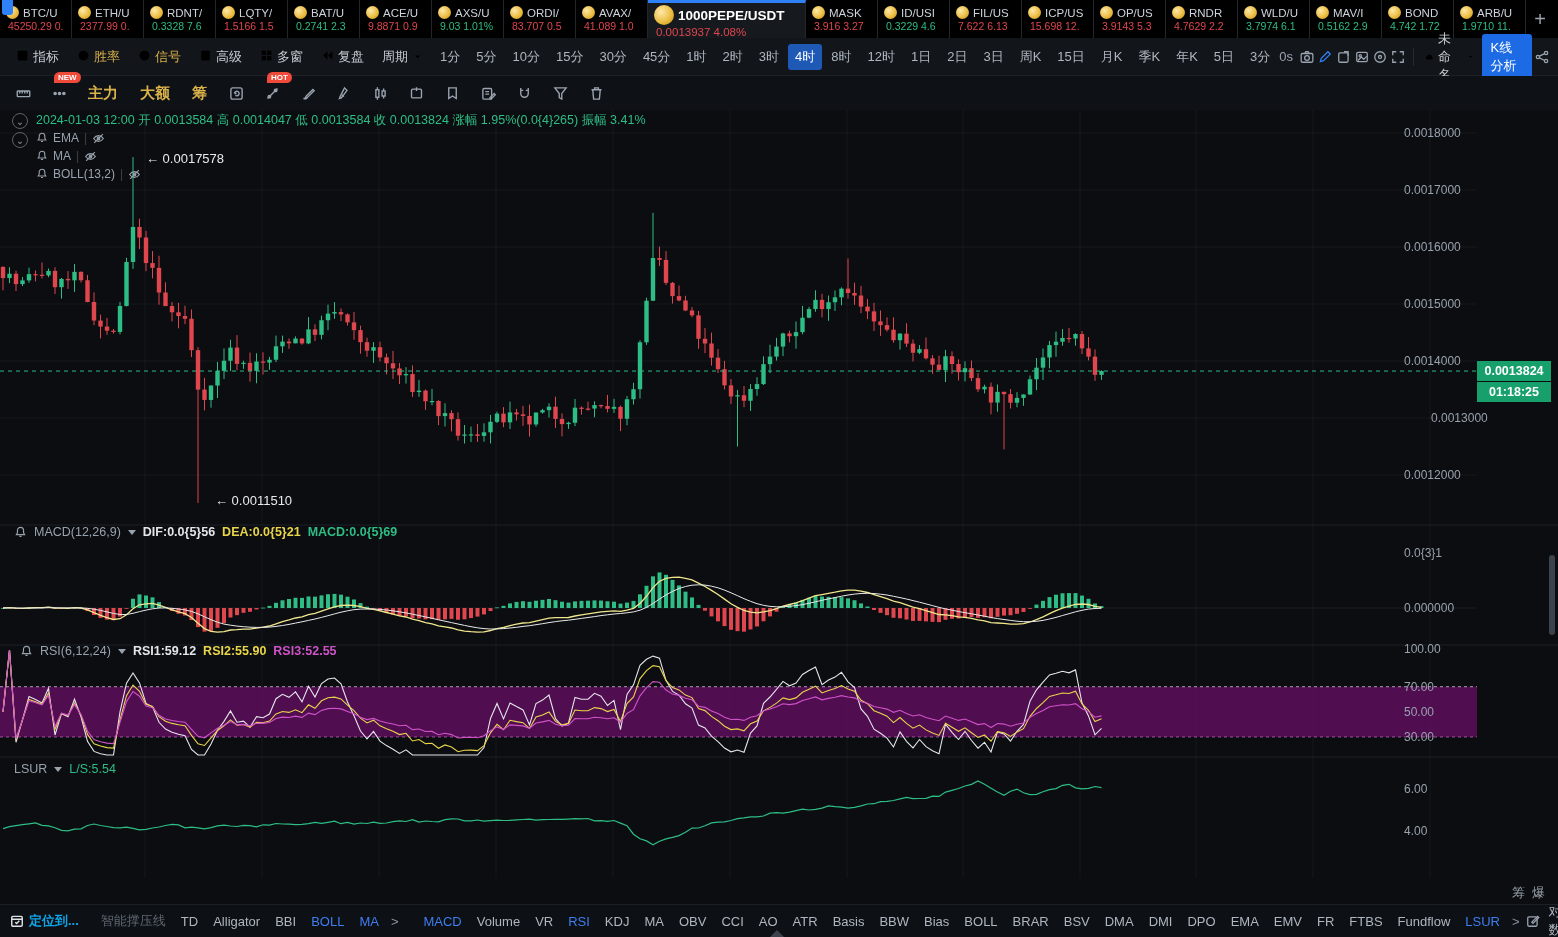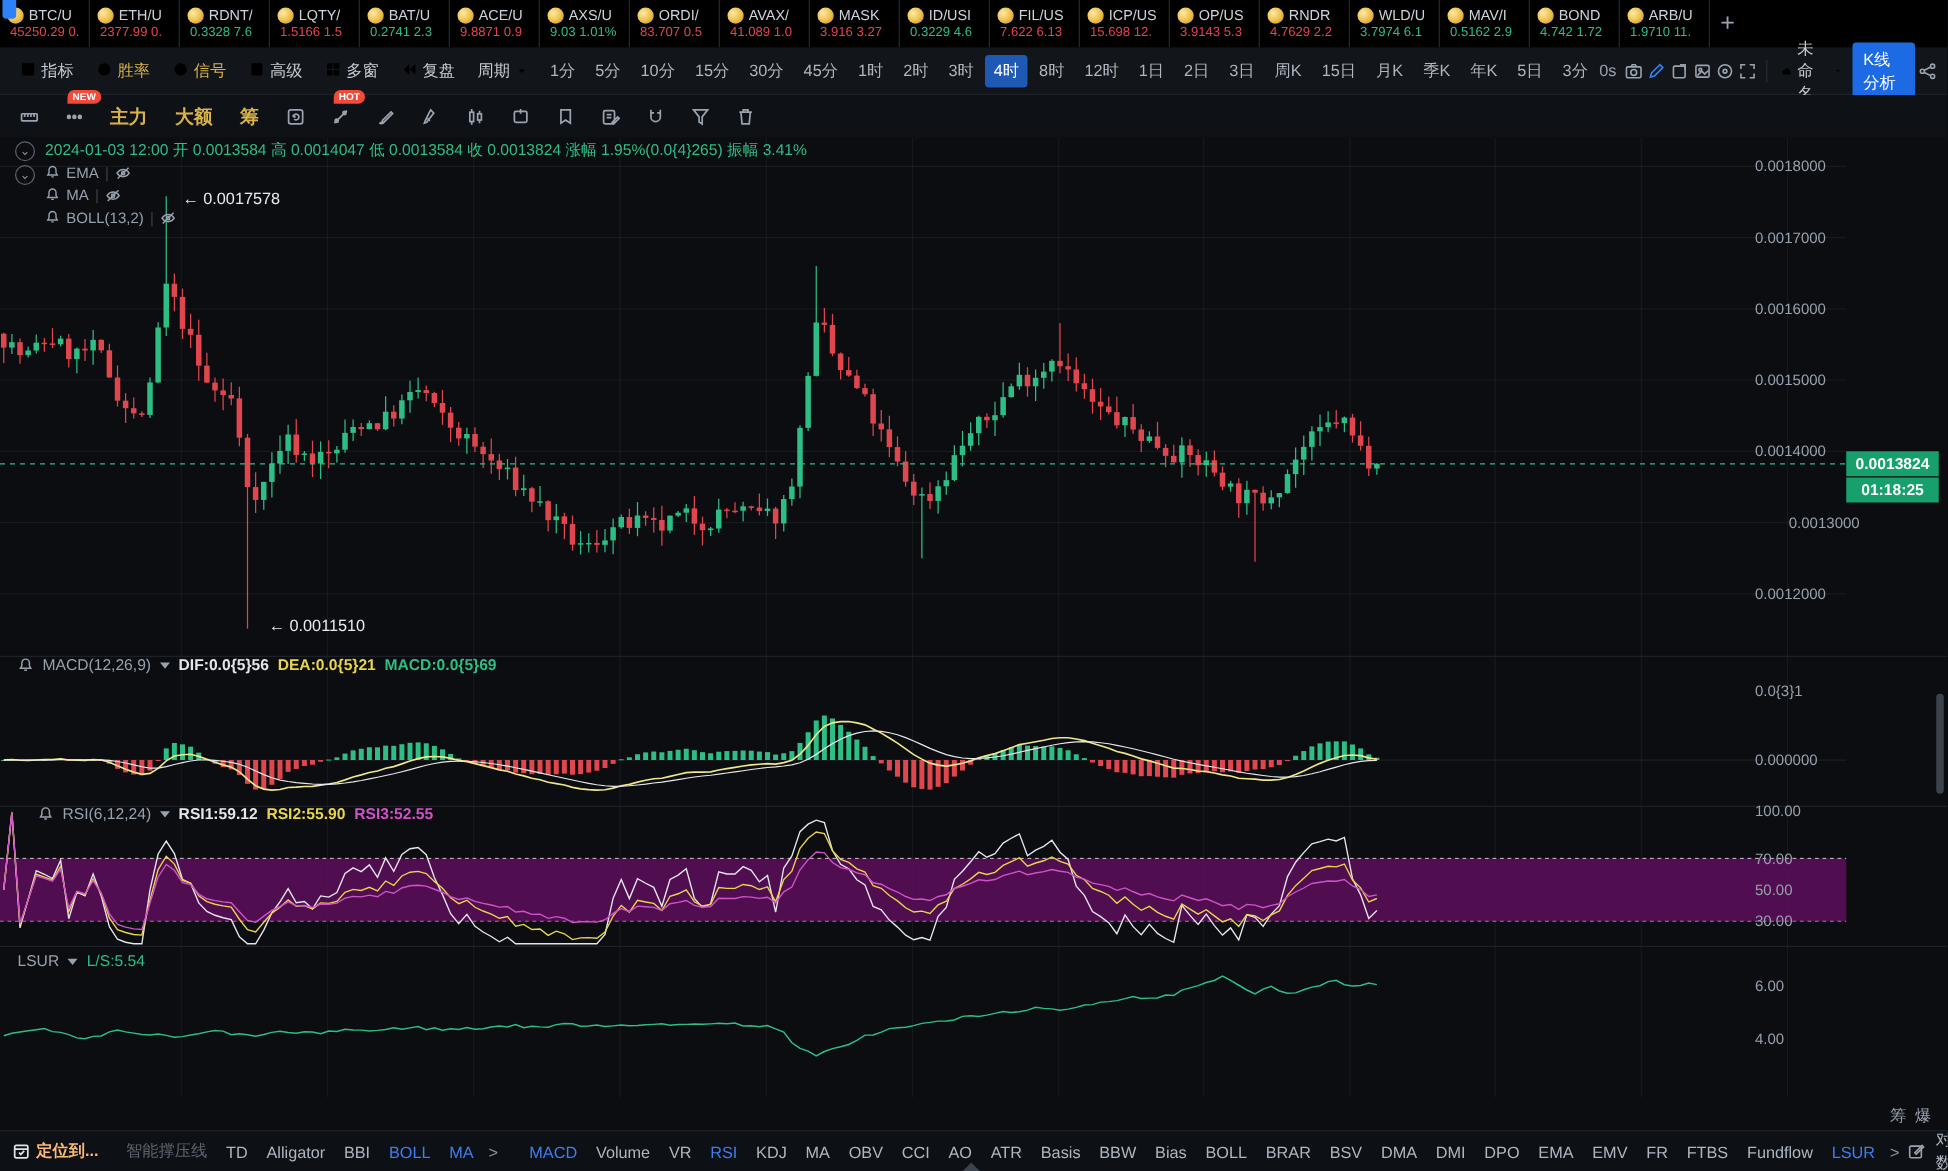--- a/index.html
+++ b/index.html
@@ -65,21 +65,21 @@
     font-size:12.5px; font-weight:bold; display:flex; align-items:center; justify-content:center; }
   .pane-label { position:absolute; display:flex; align-items:center; gap:7px; font-size:12.5px; color:#98a2ae; }
   .pane-label svg { stroke:#98a2ae; fill:none; stroke-width:1.1; }
   .caret-down { width:0; height:0; border-left:4px solid transparent; border-right:4px solid transparent; border-top:5px solid #98a2ae; }
   #scroll-thumb { position:absolute; left:1549px; top:445px; width:6px; height:80px; background:#3c434c; border-radius:3px; }
   .cn-char { position:absolute; color:#98a2ae; font-size:13px; }
 
   
   #bottombar { position:absolute; top:904px; left:0; width:1558px; height:33px; background:#0d1014;
     border-top:1px solid #1d2127; display:flex; align-items:center; padding:0 10px; gap:3px; font-size:13px; }
-  #locate { display:flex; align-items:center; gap:5px; color:#fdba74; font-weight:bold; cursor:pointer; white-space:nowrap; }
+  #locate { display:flex; align-items:center; gap:5px; color:#0ea5e9; font-weight:bold; cursor:pointer; white-space:nowrap; }
   #locate svg { stroke:#dfe3e8; fill:none; stroke-width:1.2; }
   .ind { color:#aeb6c0; padding:3px 6px; cursor:pointer; white-space:nowrap; }
   .ind.active { color:#3d7ef0; }
   .ind.muted { color:#5c656f; }
   .chev { color:#8a93a0; cursor:pointer; padding:0 3px; }
   #log-lbl,#pct-lbl { color:#aeb6c0; padding:3px 6px; cursor:pointer; }
   #collapse-handle { position:absolute; left:770px; top:930px; width:0; height:0;
     border-left:7px solid transparent; border-right:7px solid transparent; border-bottom:7px solid #3c434c; }
 </style>
 </head>
@@ -144,20 +144,27 @@
           <span class="sym">ORDI/</span>
         </div>
         <div class="r2 down">83.707 0.5</div>
       </div>
       <div class="wtab">
         <div class="r1">
           <span class="coin"></span>
           <span class="sym">AVAX/</span>
         </div>
         <div class="r2 down">41.089 1.0</div>
+      </div>
+      <div class="wtab active">
+        <div class="r1">
+          <span class="coin"></span>
+          <span class="sym">1000PEPE/USDT</span>
+        </div>
+        <div class="r2 down">0.0013937 4.08%</div>
       </div>
       <div class="wtab">
         <div class="r1">
           <span class="coin"></span>
           <span class="sym">MASK</span>
         </div>
         <div class="r2 down">3.916 3.27</div>
       </div>
       <div class="wtab">
         <div class="r1">
@@ -1059,21 +1066,21 @@
       <svg width="13" height="13" viewBox="0 0 12 12">
           <path d="M6 1.2a2.8 2.8 0 0 1 2.8 2.8v2.2l1 1.8H2.2l1-1.8V4A2.8 2.8 0 0 1 6 1.2zM5 9.5h2"></path>
         </svg>
       <span>MACD(12,26,9)</span>
       <span class="caret-down"></span>
       <span style="color:#e3e6ea;font-weight:bold">DIF:0.0{5}56</span>
       <span style="color:#e8d54a;font-weight:bold">DEA:0.0{5}21</span>
       <span style="color:#2ebd85;font-weight:bold">MACD:0.0{5}69</span>
     </div>
 
-    <div class="pane-label" style="left:30px; top:534px">
+    <div class="pane-label" style="left:20px; top:534px">
       <svg width="13" height="13" viewBox="0 0 12 12">
           <path d="M6 1.2a2.8 2.8 0 0 1 2.8 2.8v2.2l1 1.8H2.2l1-1.8V4A2.8 2.8 0 0 1 6 1.2zM5 9.5h2"></path>
         </svg>
       <span>RSI(6,12,24)</span>
       <span class="caret-down"></span>
       <span style="color:#e3e6ea;font-weight:bold">RSI1:59.12</span>
       <span style="color:#e8d54a;font-weight:bold">RSI2:55.90</span>
       <span style="color:#d052c8;font-weight:bold">RSI3:52.55</span>
     </div>
 

